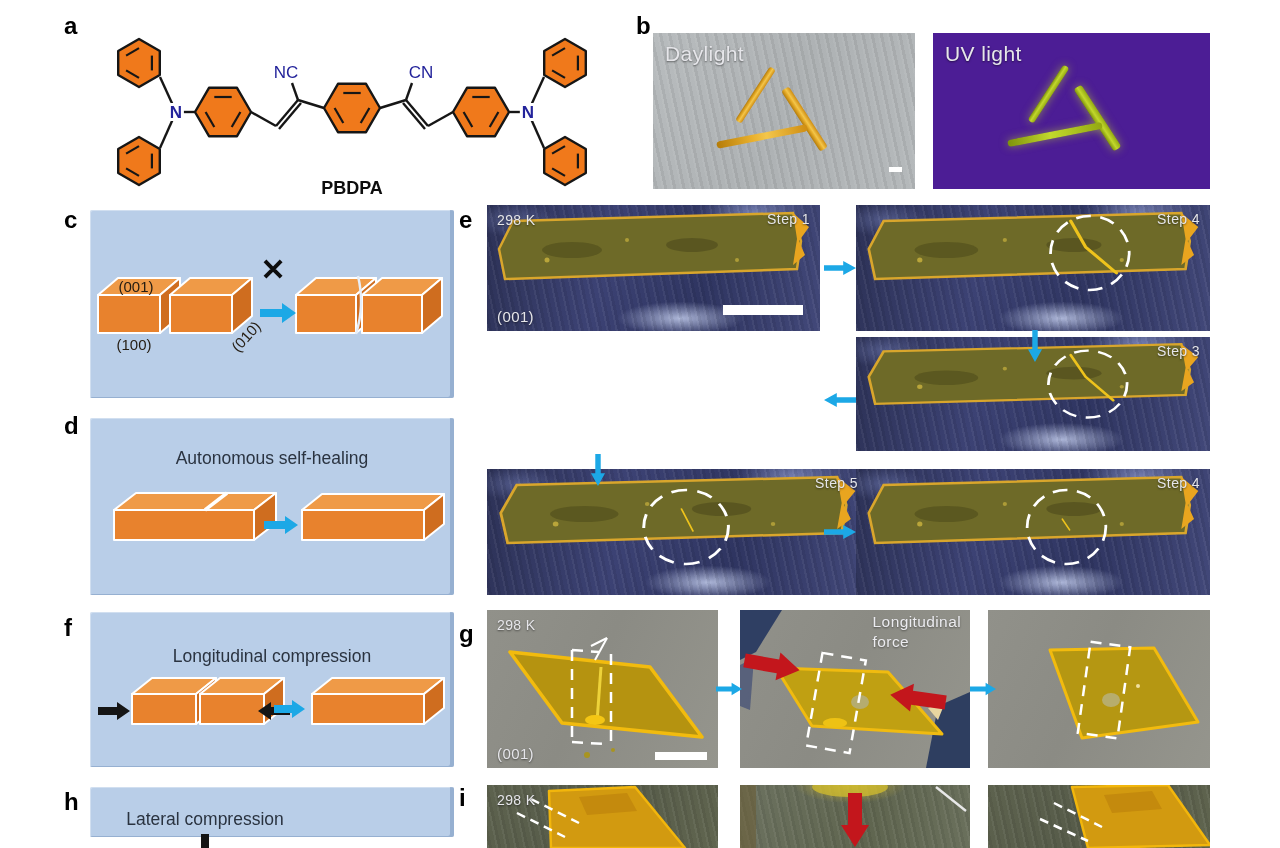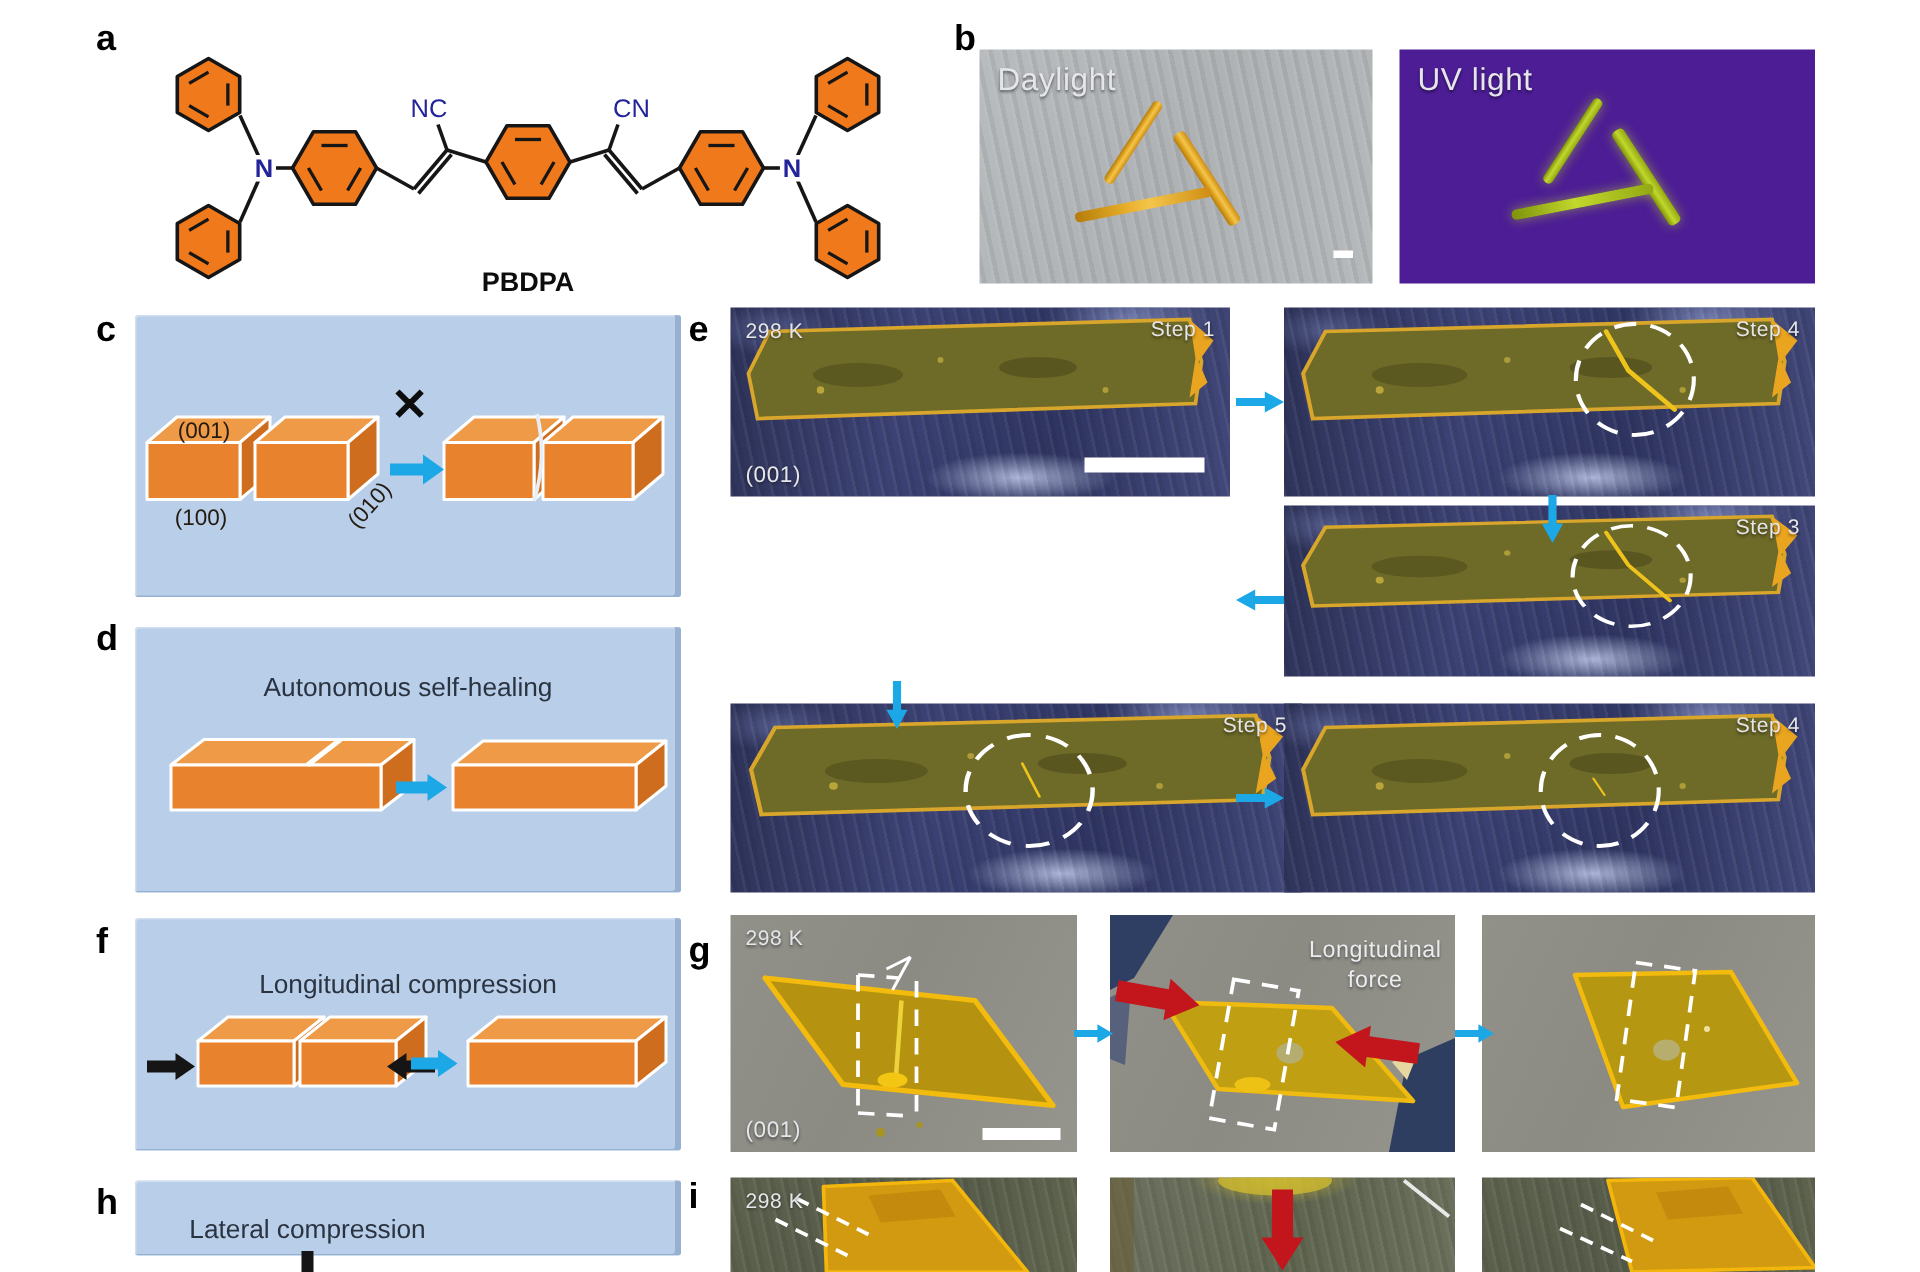--- a/index.html
+++ b/index.html
@@ -20,21 +20,21 @@
   .greenA{background:linear-gradient(120deg,#5d624e,#565b49 50%,#60654f)}
   .greenB{background:
     radial-gradient(80px 26px at 48% 0%,rgba(205,185,55,.85),rgba(205,185,55,0) 70%),
     linear-gradient(100deg,#6c7260,#5f654f 55%,#6a705c)}
   .tex::before{content:"";position:absolute;inset:0;z-index:0;
     background:repeating-linear-gradient(78deg,rgba(255,255,255,.05) 0 2px,rgba(0,0,0,.06) 2px 5px,transparent 5px 9px)}
   .ml{position:absolute;z-index:3;color:#e6e6ea;font-size:14px;letter-spacing:.4px;
       text-shadow:0 1px 2px rgba(0,0,0,.5);white-space:nowrap}
   .tl{left:10px;top:7px}.tr{right:10px;top:6px}.bl{left:10px;bottom:6px;font-size:15px}
   .cap{left:12px;top:9px;font-size:21px}
-  .force{position:absolute;z-index:3;right:9px;top:14px;text-align:center;color:#ececf0;
+  .force{position:absolute;z-index:3;right:9px;top:2px;text-align:left;color:#ececf0;
          font-size:15.5px;line-height:1.3;letter-spacing:.4px;text-shadow:0 1px 2px rgba(0,0,0,.45)}
   .arr{position:absolute;z-index:6;width:32px;height:16px;background:#1ca8e6;
        clip-path:polygon(0 33%,60% 33%,60% 6%,100% 50%,60% 94%,60% 67%,0 67%)}
   .arr.sm{width:26px;height:14px}
   .photo{position:absolute;overflow:hidden}
   .day{background:linear-gradient(115deg,#b8bcbe,#aeb2b4 50%,#b5b9bb)}
   .uv{background:#4c1d95}
   .rod{position:absolute;border-radius:3px;z-index:2}
   .rd{background:linear-gradient(90deg,#b57c09,#eab12e 40%,#f3c64b 55%,#cf8d12)}
   .ru{background:linear-gradient(90deg,#7e920c,#c2d82c 45%,#93a812);box-shadow:0 0 8px rgba(190,210,45,.55)}

